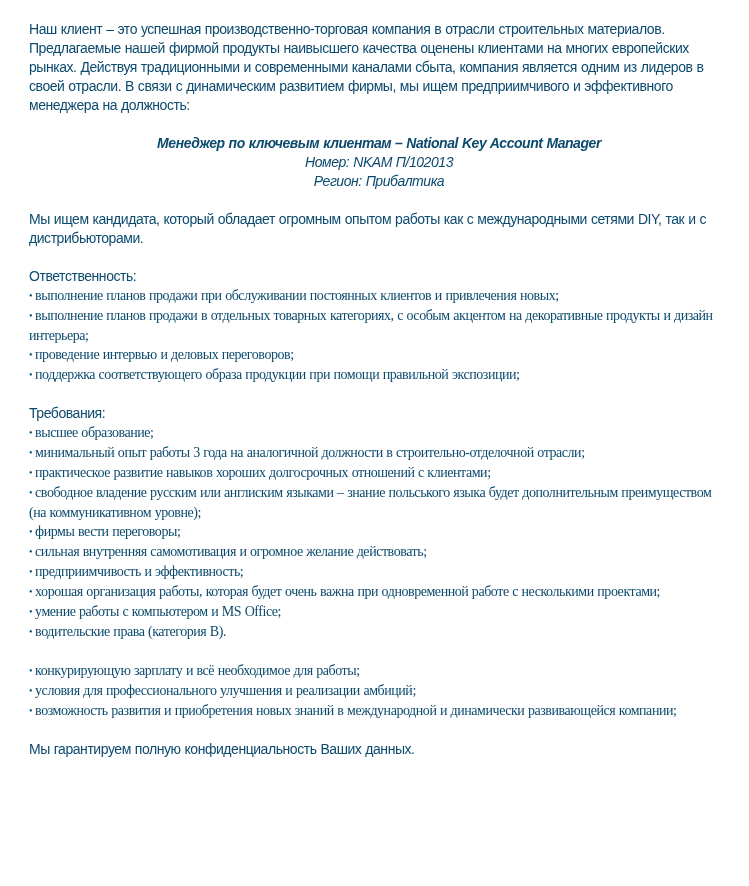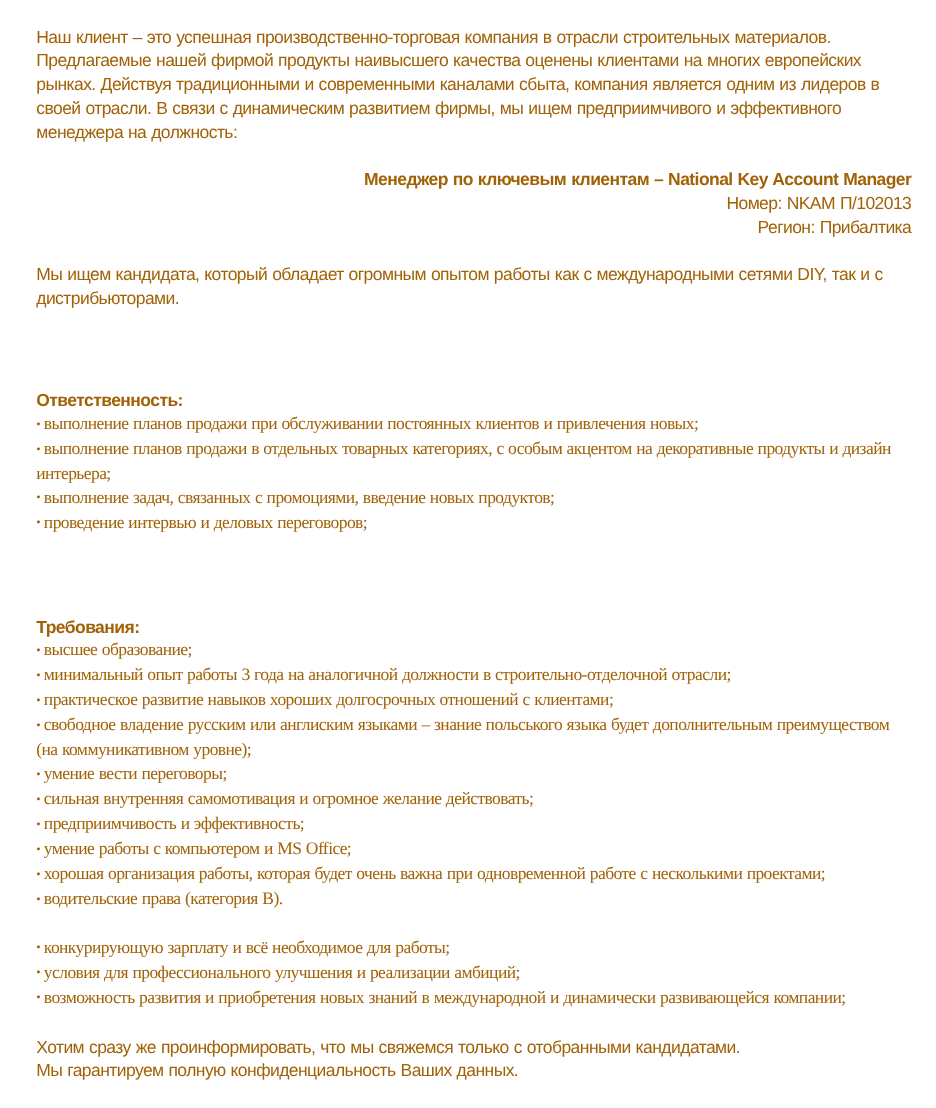--- a/index.html
+++ b/index.html
@@ -1,28 +1,28 @@
 <!DOCTYPE html>
 <html><head>
   <meta charset="utf-8">
   <style>
     html, body { margin: 0; padding: 0; background: #ffffff; }
     body { width: 749px; height: 886px; overflow: hidden; position: relative; }
     .doc {
       position: absolute; left: 29px; top: 20px; width: 700px;
       font-family: "Liberation Sans", sans-serif;
-      font-size: 14px; line-height: 19px; color: #a16207;
+      font-size: 14px; line-height: 19px; color: #0c4a6e;
       letter-spacing: -0.45px; word-spacing: 0.5px;
     }
     p { margin: 0; }
     .intro { width: 690px; }
-    .job-header { text-align: right; margin-top: 19px; }
+    .job-header { text-align: center; margin-top: 19px; font-style: italic; }
     .job-title { font-weight: bold; }
     .gap { height: 19px; }
-    .section-title { font-weight: bold; margin-top: 44px; }
+    .section-title { font-weight: normal; }
     ul { list-style: none; margin: 0; padding: 0; font-family: Liberation Serif, serif; }
     li { margin: 0; }
     li .bullet { font-size: 10px; margin-right: 3px; position: relative; top: -1px; }
   </style>
 </head>
 <body>
 
 <div class="doc">
   <p class="intro">Наш клиент – это успешная производственно-торговая  компания в отрасли строительных материалов. Предлагаемые нашей фирмой продукты наивысшего качества оценены клиентами на многих европейских рынках. Действуя традиционными и современными каналами сбыта, компания является одним из лидеров в своей отрасли. В связи с  динамическим развитием фирмы, мы ищем предприимчивого и эффективного менеджера на должность:</p>
 
@@ -34,47 +34,46 @@
 
   <div class="gap"></div>
   <p style="width:690px">Мы ищем кандидата, который обладает огромным опытом работы как с международными сетями DIY, так  и с дистрибьюторами.</p>
 
   <div class="gap"></div>
   <section>
     <p class="section-title">Ответственность:</p>
     <ul>
       <li><span class="bullet">•</span><span>выполнение планов продажи при обслуживании постоянных клиентов и привлечения новых;</span></li>
       <li><span class="bullet">•</span><span>выполнение планов продажи в отдельных товарных категориях, с особым акцентом на декоративные продукты и дизайн интерьера;</span></li>
-      <li><span class="bullet">•</span><span>выполнение задач, связанных с промоциями, введение новых продуктов;</span></li>
       <li><span class="bullet">•</span><span>проведение интервью и деловых переговоров;</span></li>
+      <li><span class="bullet">•</span><span>поддержка соответствующего образа продукции при помощи правильной экспозиции;</span></li>
     </ul>
   </section>
 
   <div class="gap"></div>
   <section>
     <p class="section-title">Требования:</p>
     <ul>
       <li><span class="bullet">•</span><span>высшее образование;</span></li>
       <li><span class="bullet">•</span><span>минимальный опыт работы 3 года на аналогичной должности в строительно-отделочной отрасли;</span></li>
       <li><span class="bullet">•</span><span>практическое развитие навыков  хороших долгосрочных отношений с клиентами;</span></li>
       <li><span class="bullet">•</span><span>свободное владение русским или англиским языками – знание польського языка будет дополнительным преимуществом (на коммуникативном уровне);</span></li>
-      <li><span class="bullet">•</span><span>умение вести переговоры;</span></li>
+      <li><span class="bullet">•</span><span>фирмы вести переговоры;</span></li>
       <li><span class="bullet">•</span><span>сильная внутренняя самомотивация и огромное желание  действовать;</span></li>
       <li><span class="bullet">•</span><span>предприимчивость и эффективность;</span></li>
+      <li><span class="bullet">•</span><span>хорошая организация работы, которая будет очень важна при одновременной работе с несколькими проектами;</span></li>
       <li><span class="bullet">•</span><span>умение работы с компьютером и MS Office;</span></li>
-      <li><span class="bullet">•</span><span>хорошая организация работы, которая будет очень важна при одновременной работе с несколькими проектами;</span></li>
       <li><span class="bullet">•</span><span>водительские права (категория B).</span></li>
     </ul>
   </section>
 
   <div class="gap"></div>
   <section>
     <ul>
       <li><span class="bullet">•</span><span>конкурирующую зарплату и всё необходимое для  работы;</span></li>
       <li><span class="bullet">•</span><span>условия для профессионального улучшения и реализации амбиций;</span></li>
       <li><span class="bullet">•</span><span>возможность развития и приобретения новых знаний в международной и динамически развивающейся компании;</span></li>
     </ul>
   </section>
 
   <div class="gap"></div>
-  <p>Хотим сразу же проинформировать,  что мы свяжемся только с  отобранными кандидатами.</p>
   <p>Мы гарантируем полную конфиденциальность Ваших данных.</p>
 </div>
 
 </body></html>

